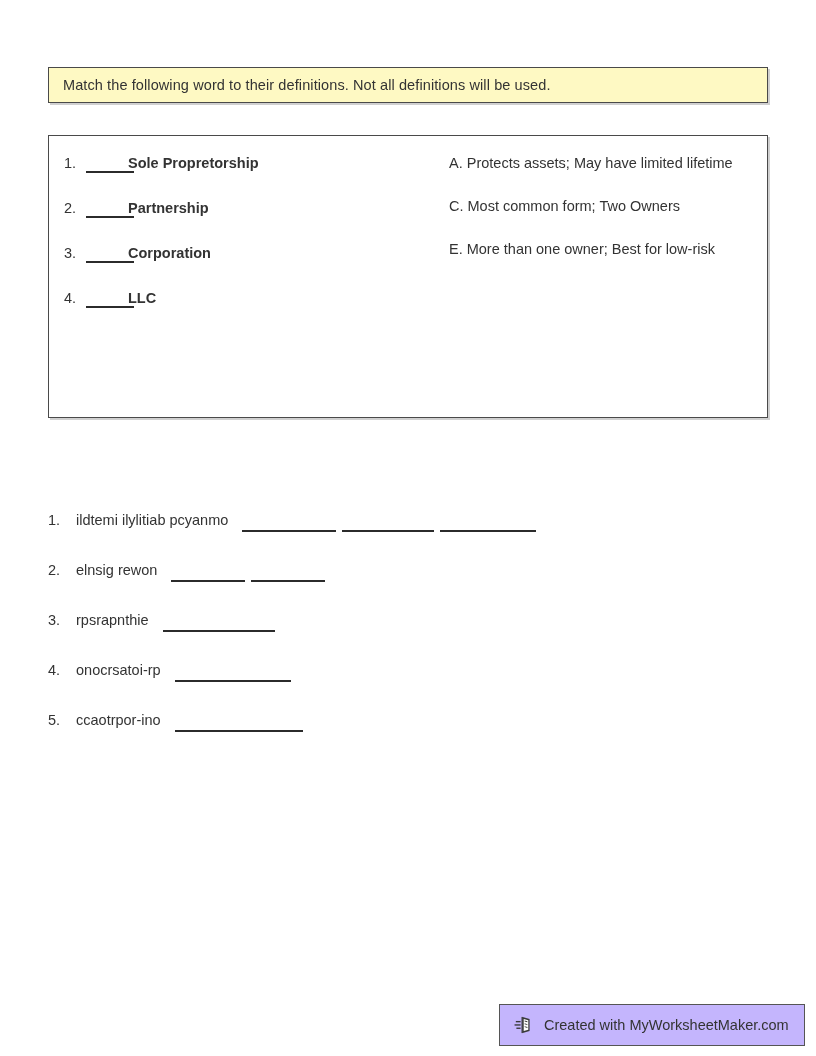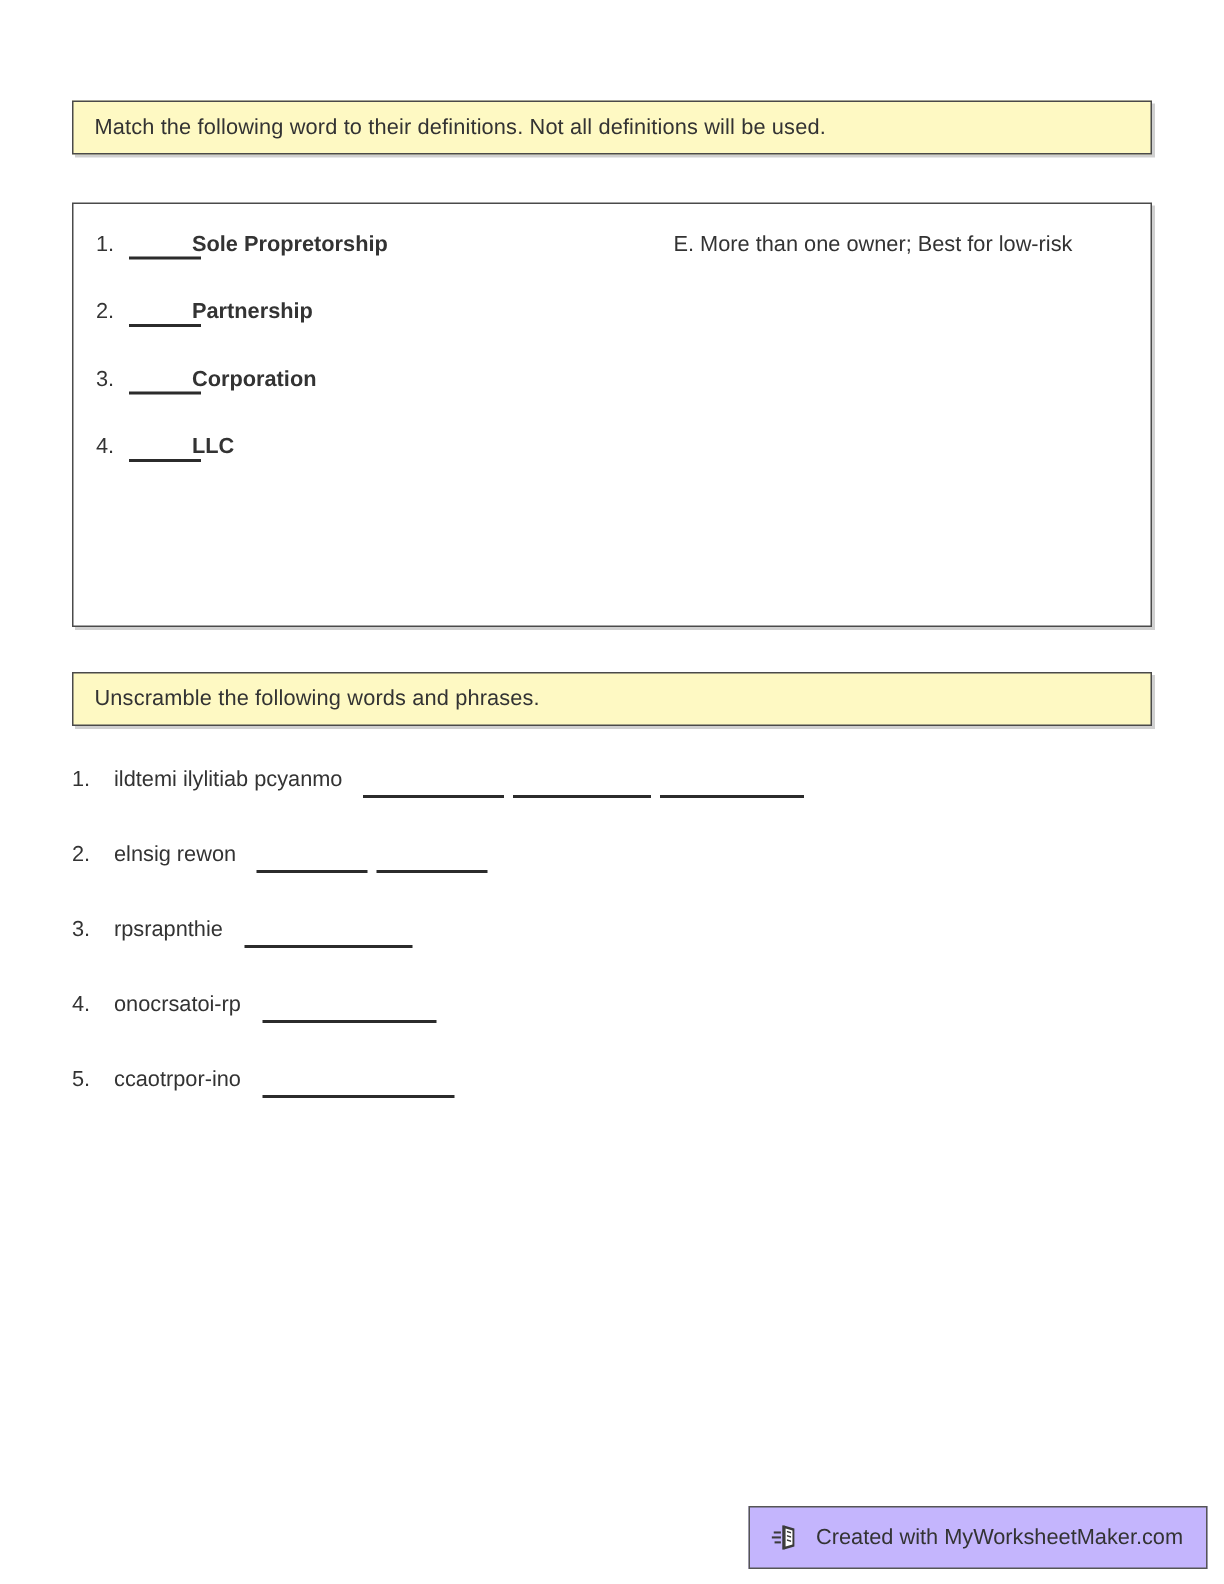--- a/index.html
+++ b/index.html
@@ -192,28 +192,27 @@
         <span class="match-term">Corporation</span>
       </div>
       <div class="match-row">
         <span class="match-num">4.</span>
         <span class="match-blank"></span>
         <span class="match-term">LLC</span>
       </div>
     </div>
 
     <div class="match-right">
+      <div class="def-row">A. Protects assets; May have limited lifetime</div>
+      <div class="def-row">C. Most common form; Two Owners</div>
       <div class="def-row">E. More than one owner; Best for low-risk</div>
     </div>
 
   </div>
 
-  <div class="instruction-box" id="instr-2">
-    <span class="instruction-text">Unscramble the following words and phrases.</span>
-  </div>
 
   <div id="unscramble-list">
 
     <div class="scramble-row">
       <span class="scramble-num">1.</span>
       <span class="scramble-word">ildtemi ilylitiab pcyanmo</span>
       <span class="blank-group">
         <span class="answer-blank" style="width:94px"></span>
         <span class="answer-blank" style="width:92px"></span>
         <span class="answer-blank" style="width:96px"></span>

